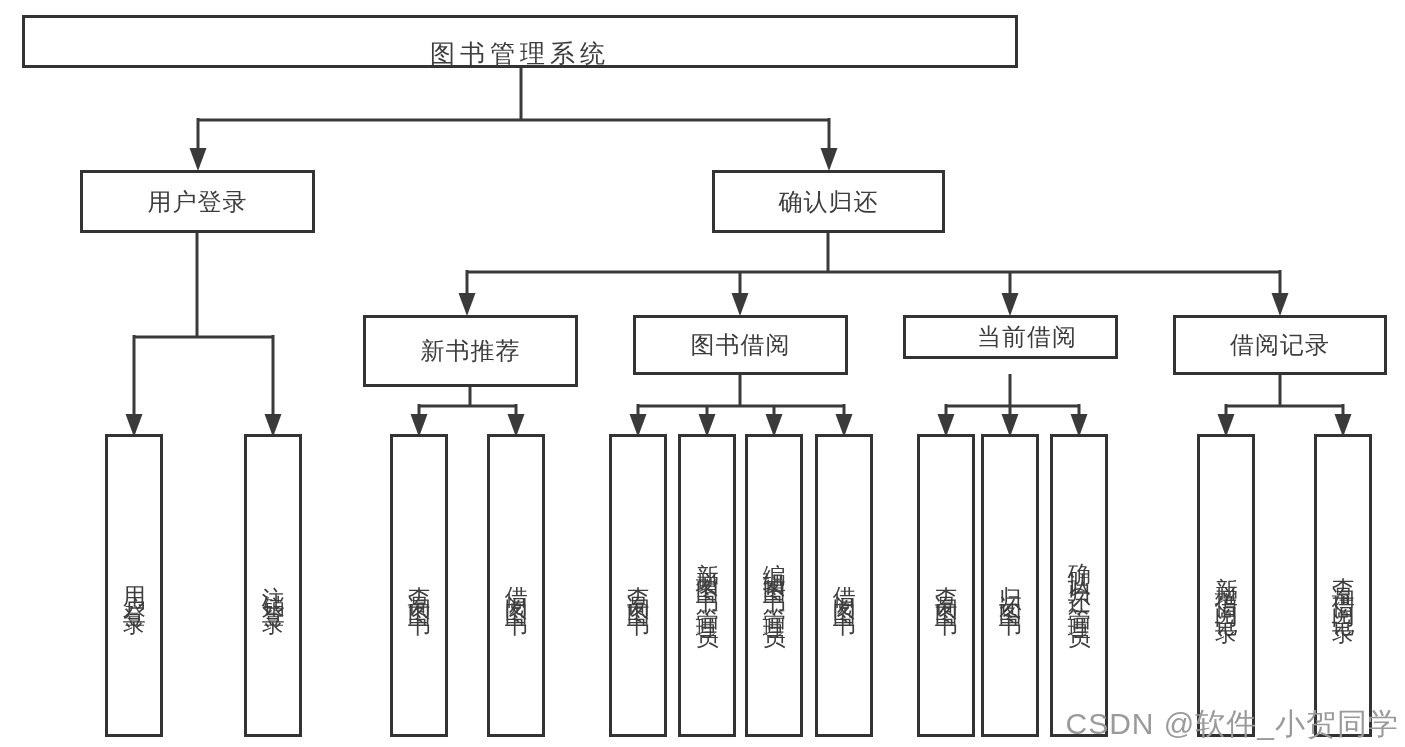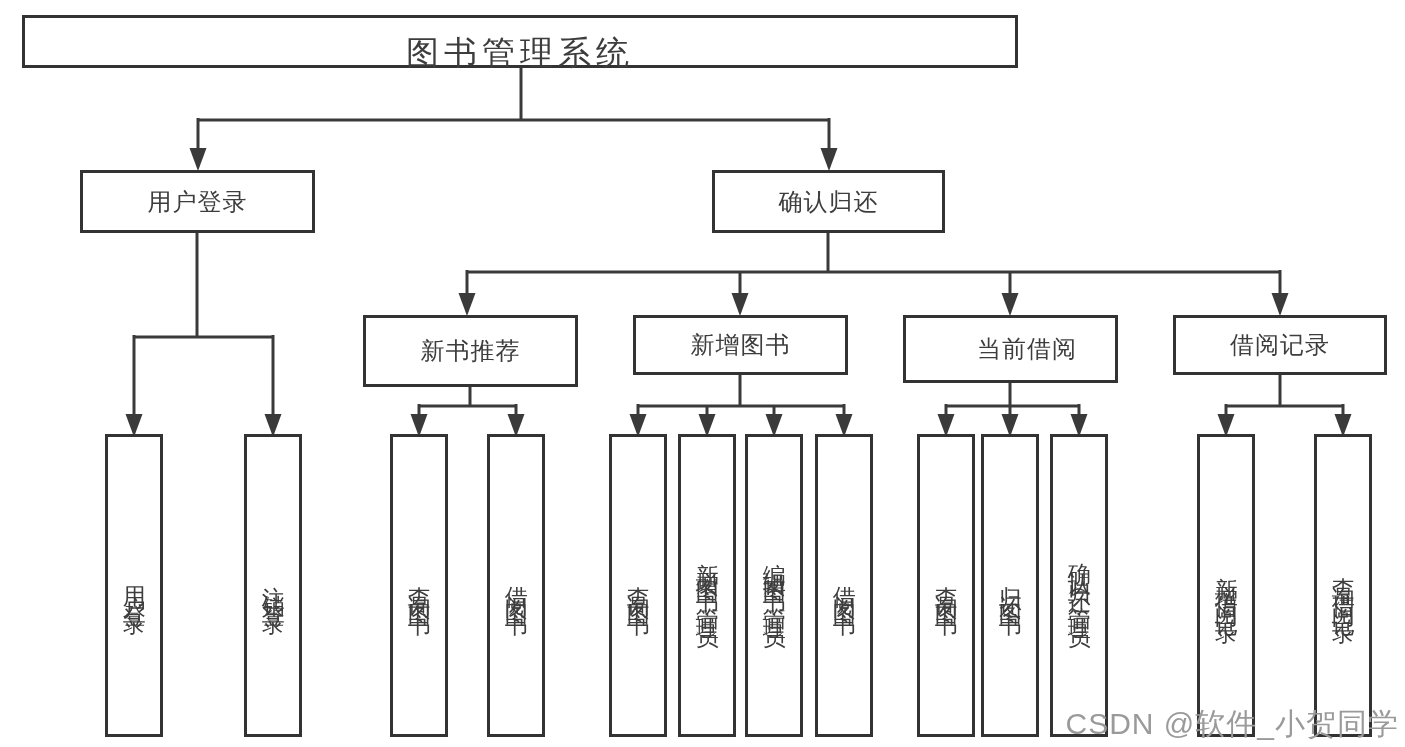--- a/index.html
+++ b/index.html
@@ -8,21 +8,21 @@
     font-family:"Liberation Sans",sans-serif;overflow:hidden;
   }
   .connectors{position:absolute;left:0;top:0;}
   .node{
     position:absolute;box-sizing:border-box;
     border:3px solid #333333;background:#ffffff;
     display:flex;align-items:center;justify-content:center;
     color:#3d3d3d;
   }
   .h .lbl{font-size:24px;letter-spacing:1px;white-space:nowrap;}
-  .root .lbl{font-size:33px;letter-spacing:5px;margin-top:23px;}
+  .root .lbl{font-size:25px;letter-spacing:5px;margin-top:23px;}
   .v .lbl{
     writing-mode:vertical-lr;
     text-orientation:mixed;
     font-size:23px;letter-spacing:9px;line-height:1.1;
   }
   .watermark{
     position:absolute;right:6px;bottom:2px;
     font-size:30px;color:#9a9a9a;letter-spacing:1px;
     white-space:nowrap;z-index:5;
   }
@@ -95,23 +95,23 @@
     <span class="lbl">用户登录</span>
   </div>
   <div class="node h" style="left:712px;top:170px;width:233px;height:63px;">
     <span class="lbl">确认归还</span>
   </div>
 
   <div class="node h" style="left:363px;top:315px;width:215px;height:72px;">
     <span class="lbl">新书推荐</span>
   </div>
   <div class="node h" style="left:633px;top:315px;width:215px;height:60px;">
-    <span class="lbl">新增图书</span>
+    <span class="lbl">图书借阅</span>
   </div>
-  <div class="node h" style="left:903px;top:315px;width:215px;height:68px;padding-left:33px;">
+  <div class="node h" style="left:903px;top:315px;width:215px;height:44px;padding-left:33px;">
     <span class="lbl">当前借阅</span>
   </div>
   <div class="node h" style="left:1173px;top:315px;width:214px;height:60px;">
     <span class="lbl">借阅记录</span>
   </div>
 
   <div class="node v" style="left:105px;top:434px;width:58px;height:303px;">
     <span class="lbl">用户登录</span>
   </div>
   <div class="node v" style="left:244px;top:434px;width:58px;height:303px;">

